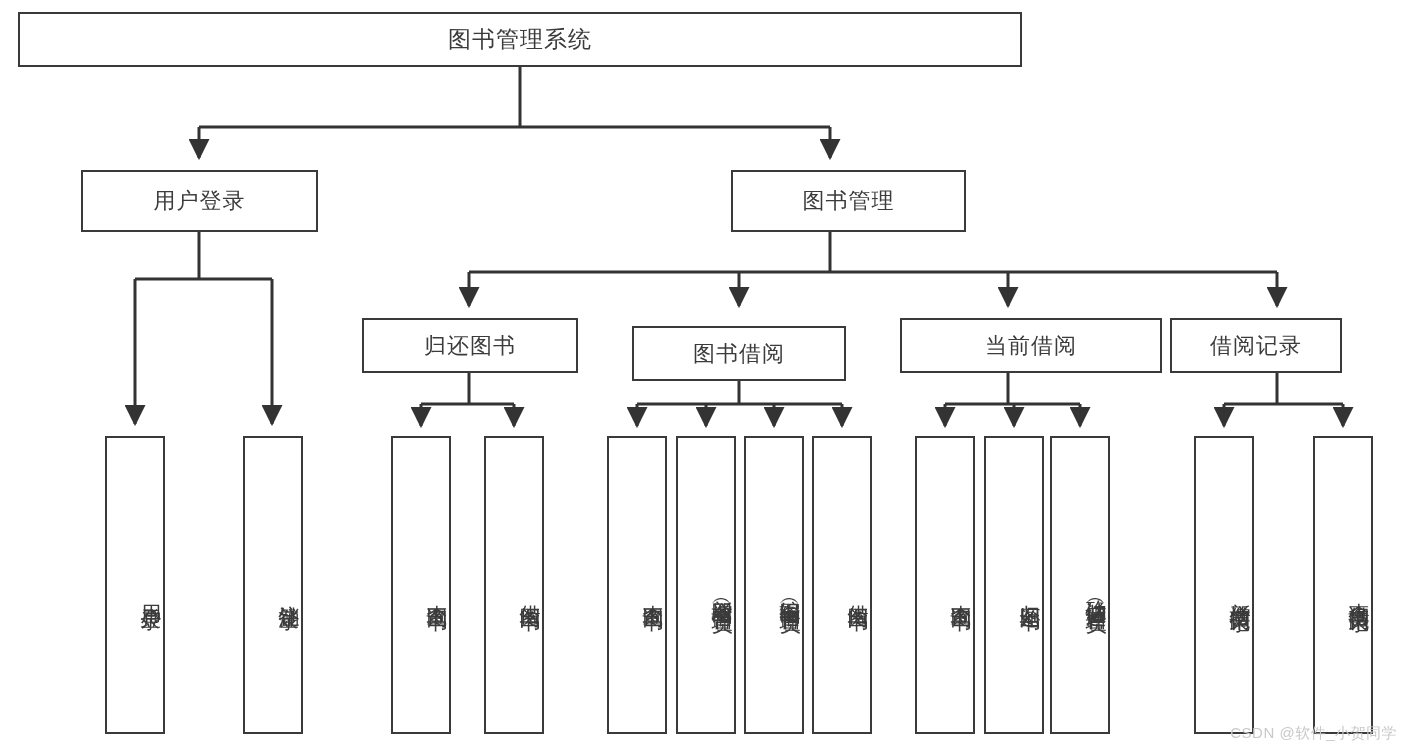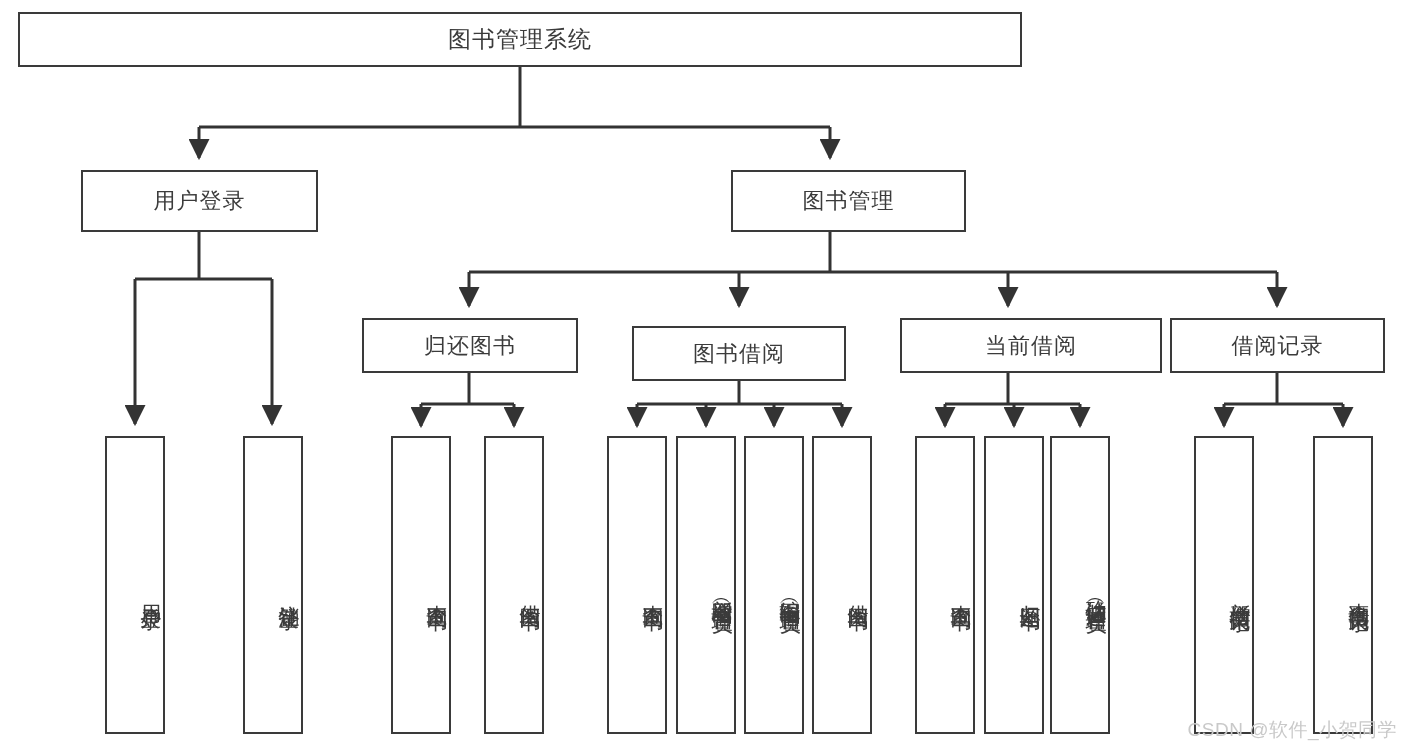--- a/index.html
+++ b/index.html
@@ -55,21 +55,21 @@
     left:0;top:0;
     width:1405px;
     height:747px;
     pointer-events:none;
   }
   
   #watermark{
     position:absolute;
     right:8px;
     bottom:4px;
-    font-size:19px;
+    font-size:15px;
     color:#c9c9c9;
     letter-spacing:0.5px;
     white-space:nowrap;
     font-family:"Liberation Sans","DejaVu Sans",sans-serif;
   }
 </style>
 </head>
 <body>
 
 <div id="canvas">
@@ -137,21 +137,21 @@
 
   <div class="node h" id="node-new-book-recommend" style="left: 362px; top: 318px; width: 216px; height: 55px;">
     <span>归还图书</span>
   </div>
   <div class="node h" id="node-book-borrow" style="left: 632px; top: 318px; width: 214px; height: 55px; margin-top: 8px;">
     <span>图书借阅</span>
   </div>
   <div class="node h" id="node-current-borrow" style="left: 900px; top: 318px; width: 262px; height: 55px;">
     <span>当前借阅</span>
   </div>
-  <div class="node h" id="node-borrow-record" style="left: 1170px; top: 318px; width: 215px; height: 55px;">
+  <div class="node h" id="node-borrow-record" style="left: 1170px; top: 318px; width: 172px; height: 55px;">
     <span>借阅记录</span>
   </div>
 
   <div class="node v" id="leaf-0" style="left: 105px; top: 436px; width: 60px; height: 298px;">
     <span class="vtext">用户登录</span>
   </div>
   <div class="node v" id="leaf-1" style="left: 243px; top: 436px; width: 60px; height: 298px;">
     <span class="vtext">注销登录</span>
   </div>
   <div class="node v" id="leaf-2" style="left: 391px; top: 436px; width: 60px; height: 298px;">

